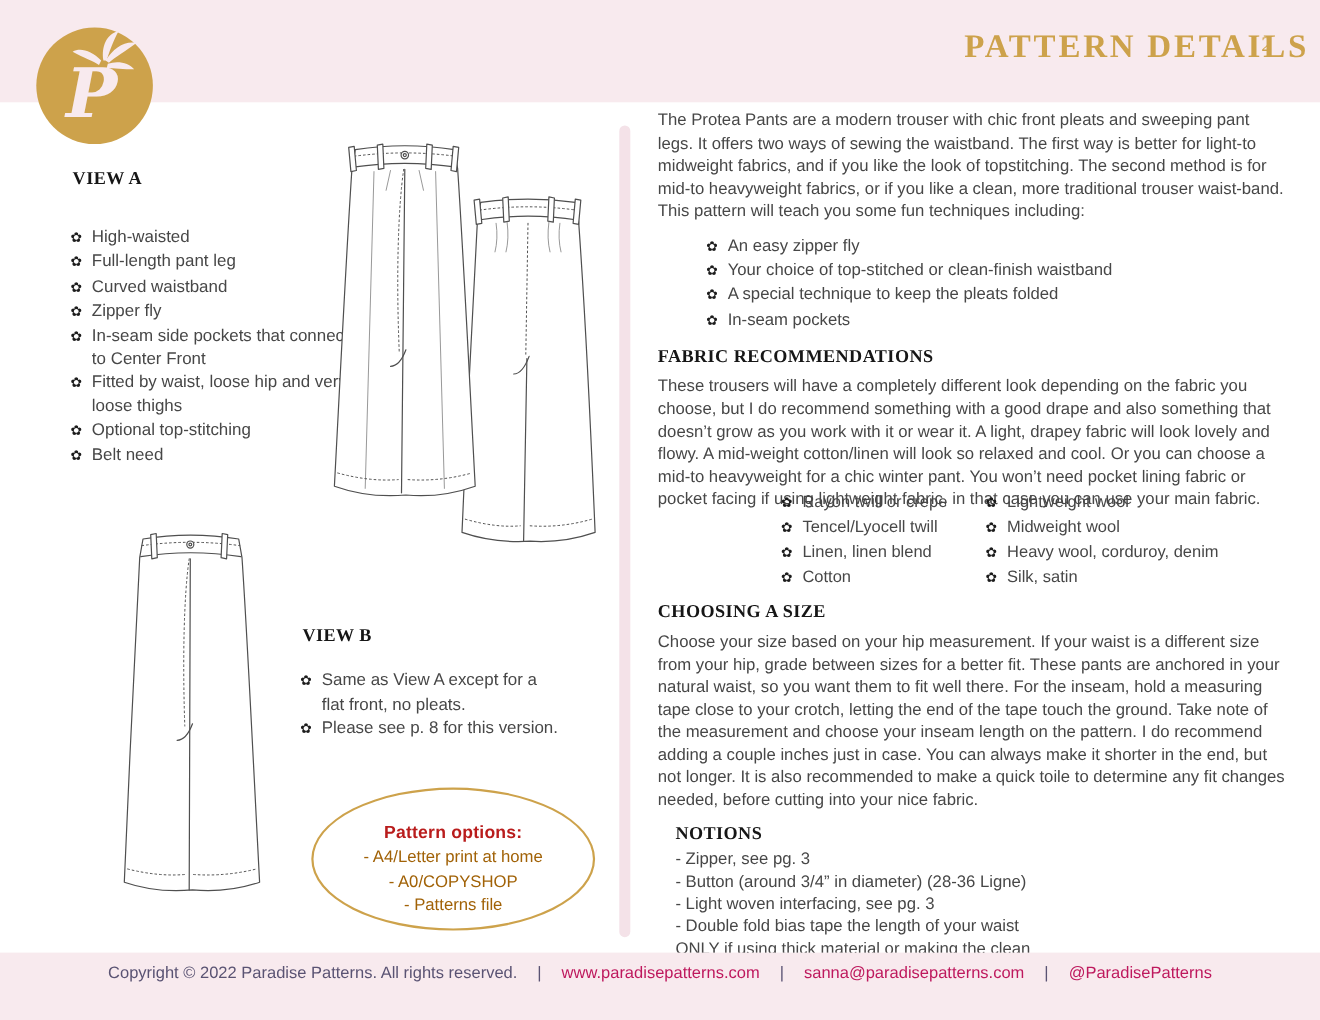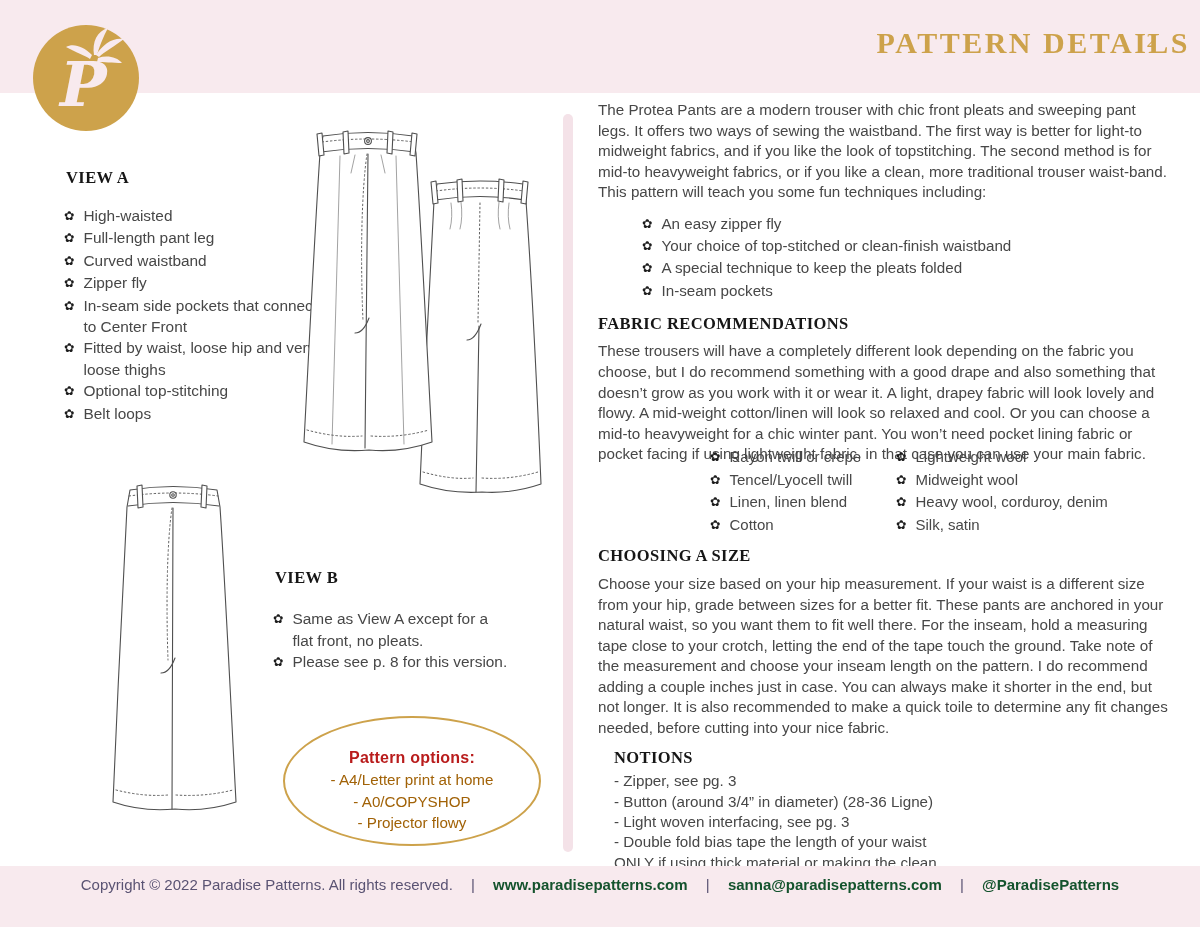--- a/index.html
+++ b/index.html
@@ -18,34 +18,34 @@
     letter-spacing:2.5px;color:#cda24b;
   }
   .page-num{top:30px;right:44px;font-family:"Liberation Serif", serif;
     font-size:19px;color:#cda24b;font-weight:400;}
   .logo{top:22px;left:30px;width:112px;height:112px;}
   
   .footer-band{top:866px;left:0;width:1200px;height:61px;background:#f8eaee;}
   .footer-text{top:876px;left:0;width:1200px;text-align:center;font-size:15px;
     color:#5a5373;}
   .footer-text .sep{margin:0 14px;color:#5a5373;}
-  .footer-text a{color:#14532d;text-decoration:none;font-weight:bold;}
+  .footer-text a{color:#be185d;text-decoration:none;}
   
   .divider{top:114px;left:563px;width:10px;height:738px;background:#f4e2e8;border-radius:6px;}
   
   .h{
     font-family:"Liberation Serif", serif;font-weight:700;color:#161616;
     font-size:16.5px;letter-spacing:.4px;margin:0;
   }
   
   .blist{list-style:none;margin:0;padding:0;}
   .blist li{display:flex;align-items:flex-start;gap:9px;}
   .blist .flw{flex:0 0 auto;font-size:12.5px;color:#1c1c1c;line-height:inherit;padding-top:1px;}
   
-  .viewA-h{top:168px;left:66px;text-align:right;}
+  .viewA-h{top:152px;left:66px;text-align:right;}
   .viewA-list{top:205px;left:64px;width:254px;font-size:15.4px;line-height:21.4px;}
   .viewB-h{top:568px;left:275px;}
   .viewB-list{top:608px;left:273px;width:238px;font-size:15.4px;line-height:21.6px;}
   .oval{
     top:716px;left:283px;width:258px;height:130px;border:2.5px solid #cda24b;
     border-radius:50%;box-sizing:border-box;text-align:center;
   }
   .oval .opt-h{font-family:"Liberation Sans",sans-serif;font-weight:700;
     font-size:16px;color:#b91c1c;margin-top:31px;letter-spacing:.2px;}
   .oval .opt-items{font-size:15.2px;line-height:21.5px;color:#a16207;margin-top:2px;}
@@ -117,21 +117,21 @@
   <li>
       <span class="flw">✿</span>
       <span>Fitted by waist, loose hip and very loose thighs</span>
     </li>
   <li>
       <span class="flw">✿</span>
       <span>Optional top-stitching</span>
     </li>
   <li>
       <span class="flw">✿</span>
-      <span>Belt loops</span>
+      <span>Belt need</span>
     </li>
 </ul>
 
 <svg class="abs" style="top:176px;left:415px;" width="130" height="332" viewBox="0 0 130 332">
   <g class="draw">
     <path class="fillw" d="M22,8 Q65,2 108,8 L111,25 C116,95 122,212 126,308 Q97,318 67,316 Q34,318 5,308 C9,212 15,95 19,25 Z"></path>
     <path d="M20,24 Q65,17 110,24"></path>
     <path class="dash" d="M21,15 Q65,9 109,15"></path>
     <path class="fillw" d="M16,6 L21,5 L23,27 L18,28 Z"></path>
     <path class="fillw" d="M42,4 L47,3 L48,25 L43,26 Z"></path>
@@ -199,21 +199,21 @@
       <span class="flw">✿</span>
       <span>Please see p. 8 for this version.</span>
     </li>
 </ul>
 
 <div class="abs oval">
   <div class="opt-h">Pattern options:</div>
   <div class="opt-items">
     <div>- A4/Letter print at home</div>
     <div>- A0/COPYSHOP</div>
-    <div>- Projector flowy</div>
+    <div>- Patterns file</div>
   </div>
 </div>
 
 <div class="abs rcol">
   <p>The Protea Pants are a modern trouser with chic front pleats and sweeping pant legs. It offers two ways of sewing the waistband. The first way is better for light-to midweight fabrics, and if you like the look of topstitching. The second method is for mid-to heavyweight fabrics, or if you like a clean, more traditional trouser waist-band. This pattern will teach you some fun techniques including:</p>
 
   <ul class="blist tech-list">
     <li>
         <span class="flw">✿</span>
         <span>An easy zipper fly</span>

